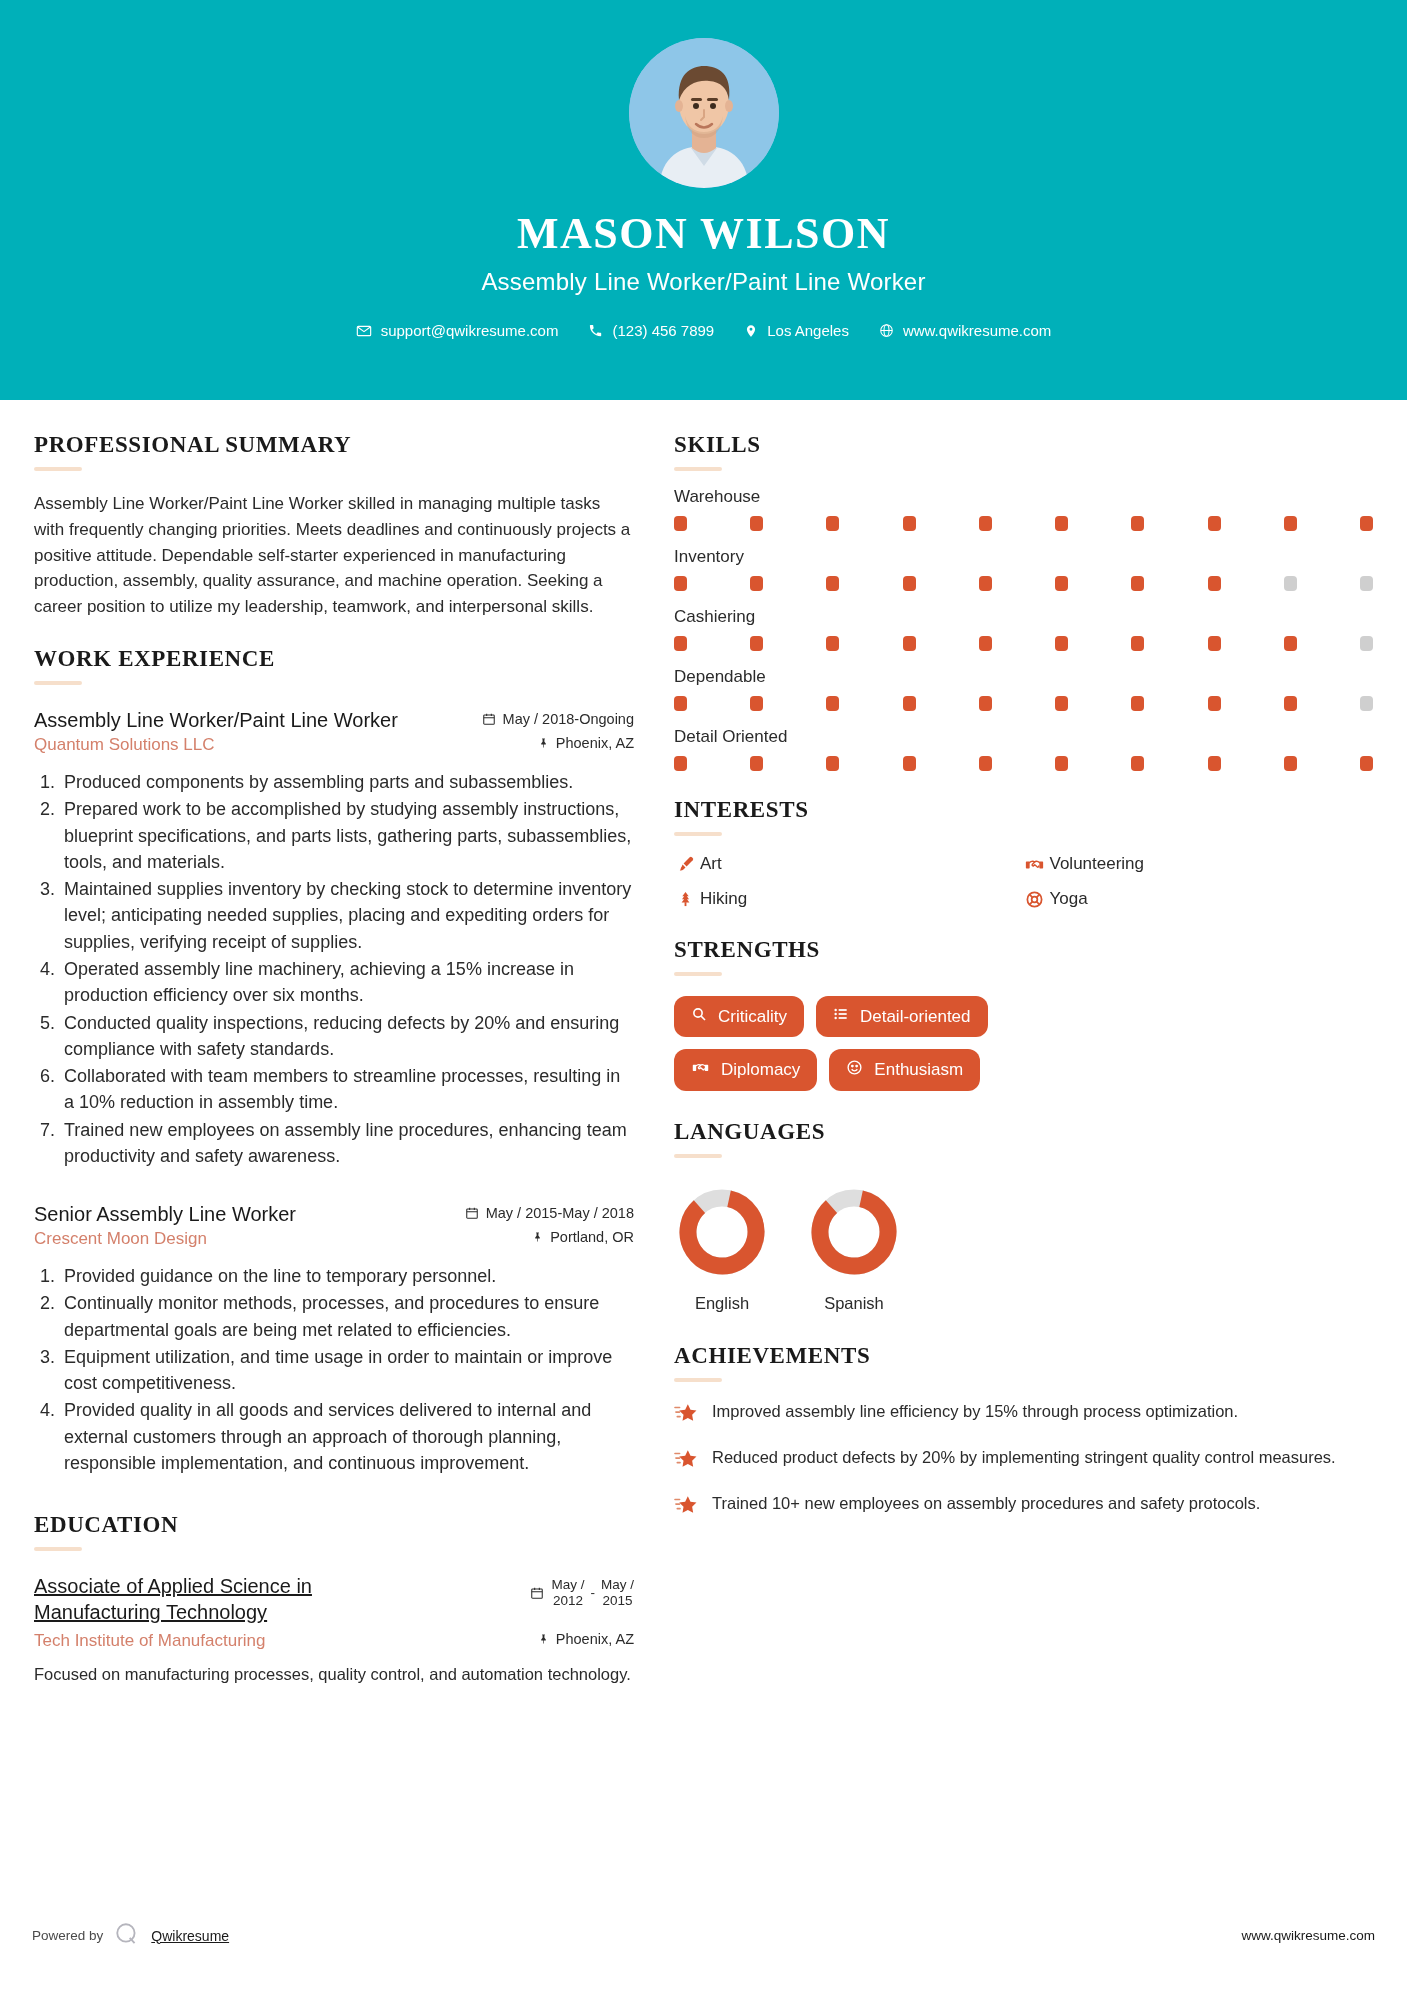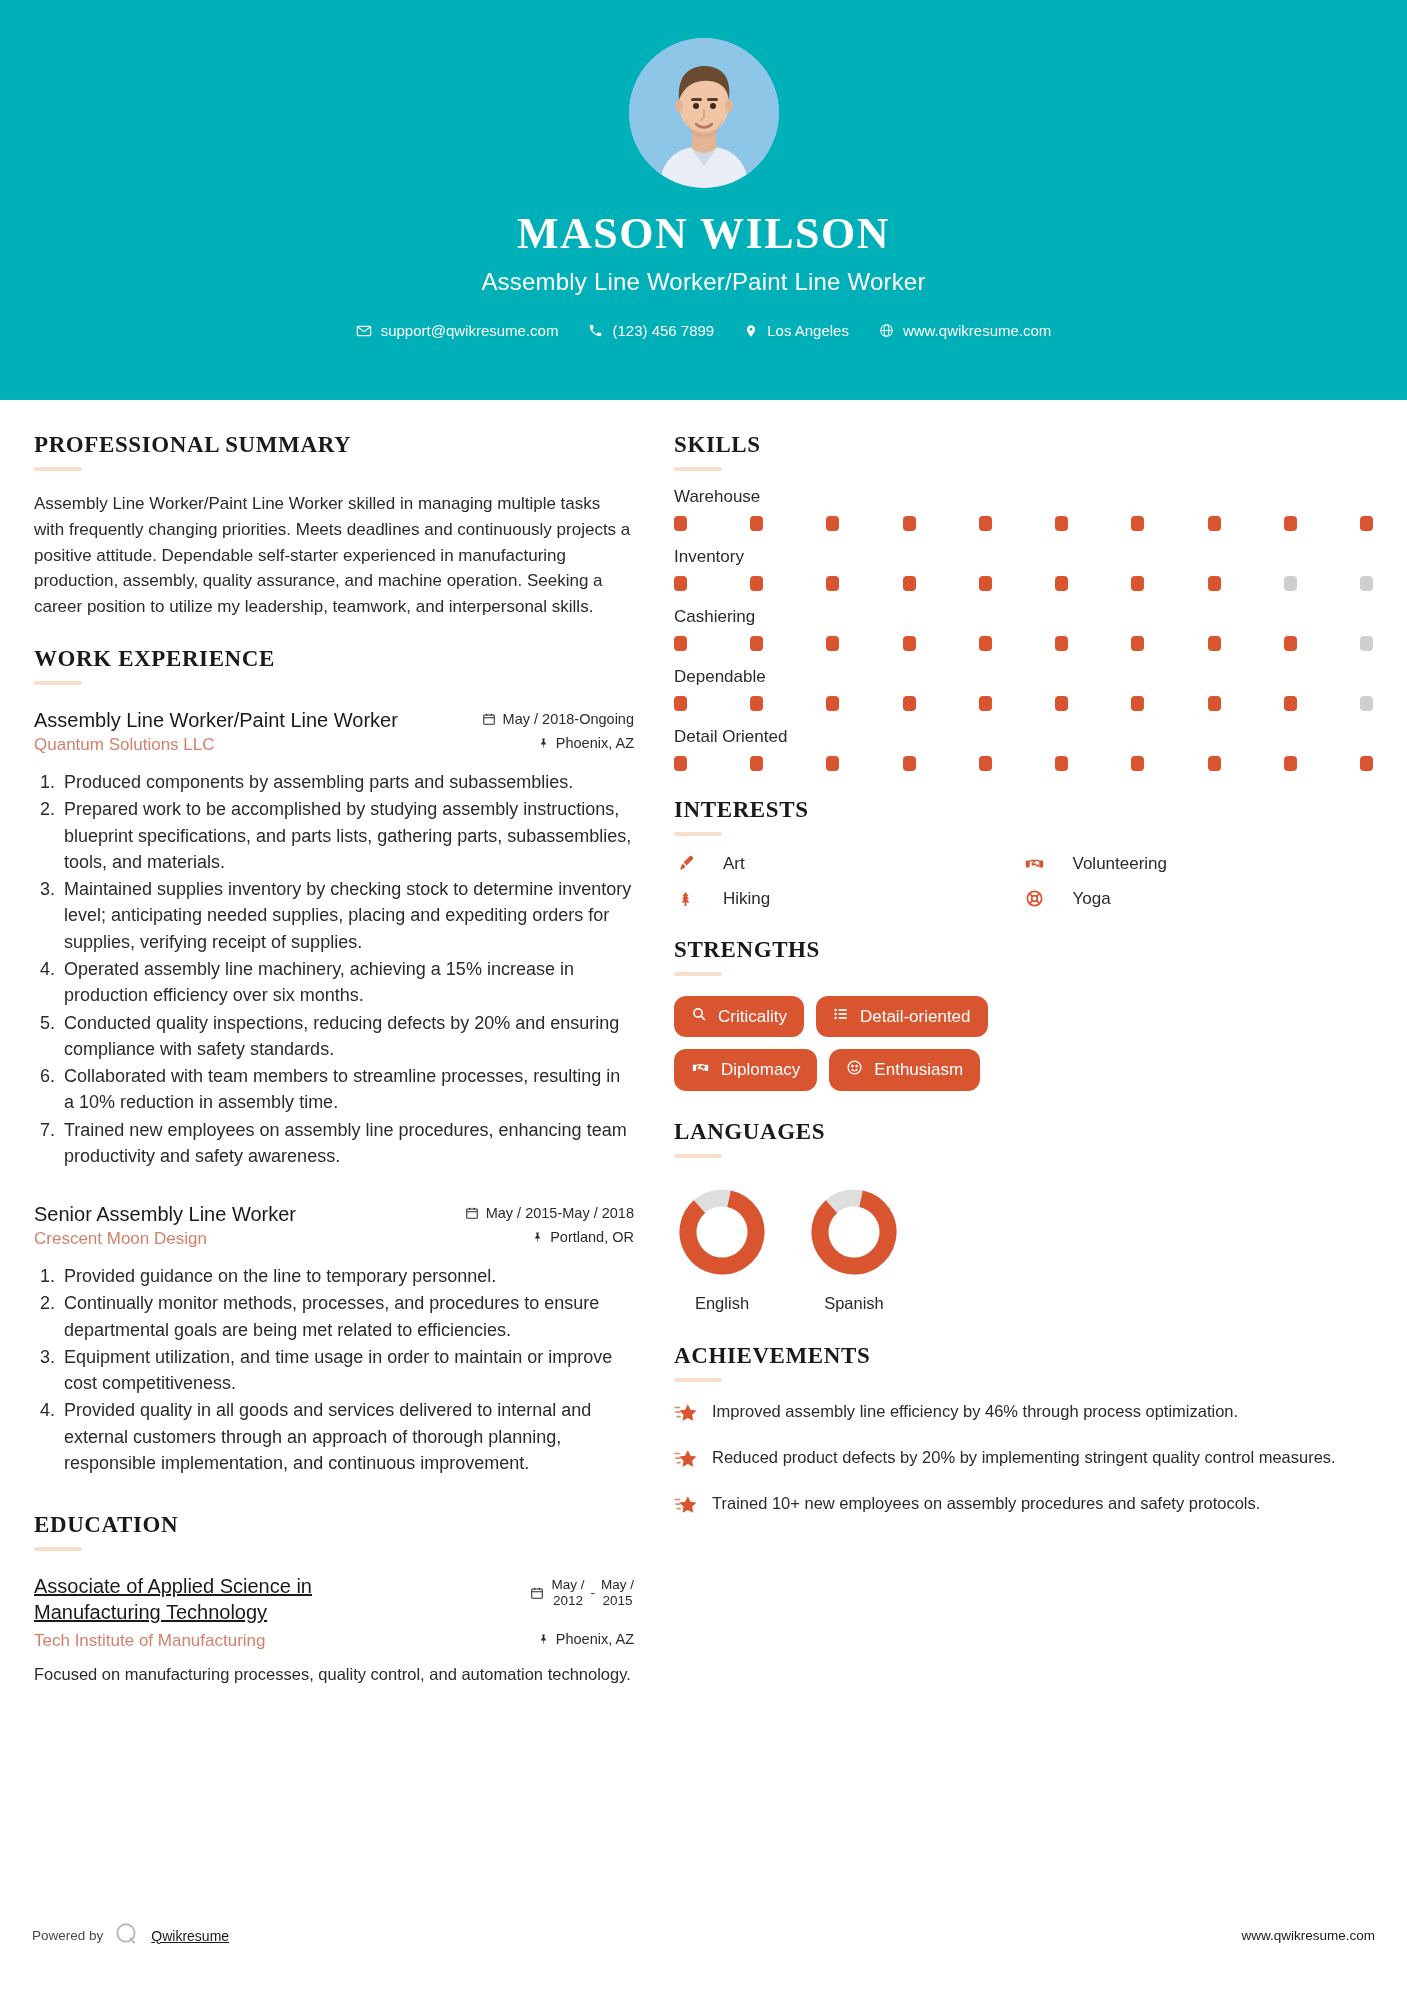--- a/index.html
+++ b/index.html
@@ -134,21 +134,21 @@
   .dot { width: 13px; height: 15px; border-radius: 4px; background: #cfcfcf; }
   .dot.on { background: #d9552f; }
 
   
   .interests-grid {
     display: grid;
     grid-template-columns: 1fr 1fr;
     row-gap: 15px;
     margin-top: 18px;
   }
-  .interest { display:flex; align-items:flex-start; gap: 27px; font-size: 17px; color:#2b2b2b; }
+  .interest { display:flex; align-items:center; gap: 4px; font-size: 17px; color:#2b2b2b; }
   .interest .ic { width:22px; display:flex; justify-content:center; }
 
   
   .strengths-wrap { display:flex; flex-wrap: wrap; gap: 12px; margin-top: 20px; max-width: 460px;}
   .tag {
     background: #d9552f;
     color: #fff;
     border-radius: 12px;
     padding: 10px 17px;
     font-size: 17px;
@@ -589,21 +589,21 @@
         <div class="sec-title">ACHIEVEMENTS</div>
         <div class="sec-rule"></div>
 
         <div class="ach">
           <span class="ic">
             <svg width="24" height="22" viewBox="0 0 26 24" fill="none">
               <path d="M1 6h5M2 11h4M3.5 16h3" stroke="#e08a6a" stroke-width="1.8" stroke-linecap="round"></path>
               <path d="M15 2.5l2.9 5.9 6.5.9-4.7 4.6 1.1 6.5-5.8-3-5.8 3 1.1-6.5-4.7-4.6 6.5-.9z" fill="#d9552f"></path>
             </svg>
           </span>
-          <span class="ach-text">Improved assembly line efficiency by 46% through process optimization.</span>
+          <span class="ach-text">Improved assembly line efficiency by 15% through process optimization.</span>
         </div>
         <div class="ach">
           <span class="ic">
             <svg width="24" height="22" viewBox="0 0 26 24" fill="none">
               <path d="M1 6h5M2 11h4M3.5 16h3" stroke="#e08a6a" stroke-width="1.8" stroke-linecap="round"></path>
               <path d="M15 2.5l2.9 5.9 6.5.9-4.7 4.6 1.1 6.5-5.8-3-5.8 3 1.1-6.5-4.7-4.6 6.5-.9z" fill="#d9552f"></path>
             </svg>
           </span>
           <span class="ach-text">Reduced product defects by 20% by implementing stringent quality control measures.</span>
         </div>

